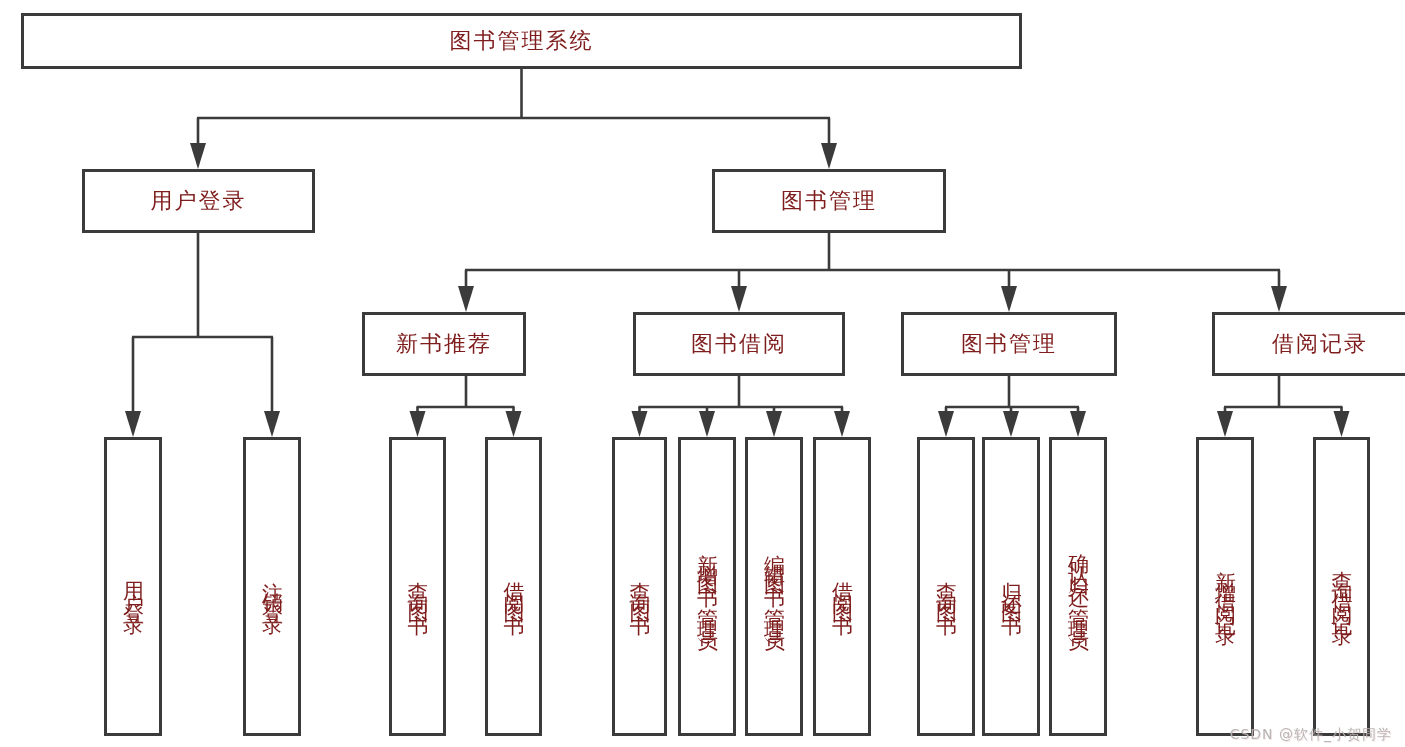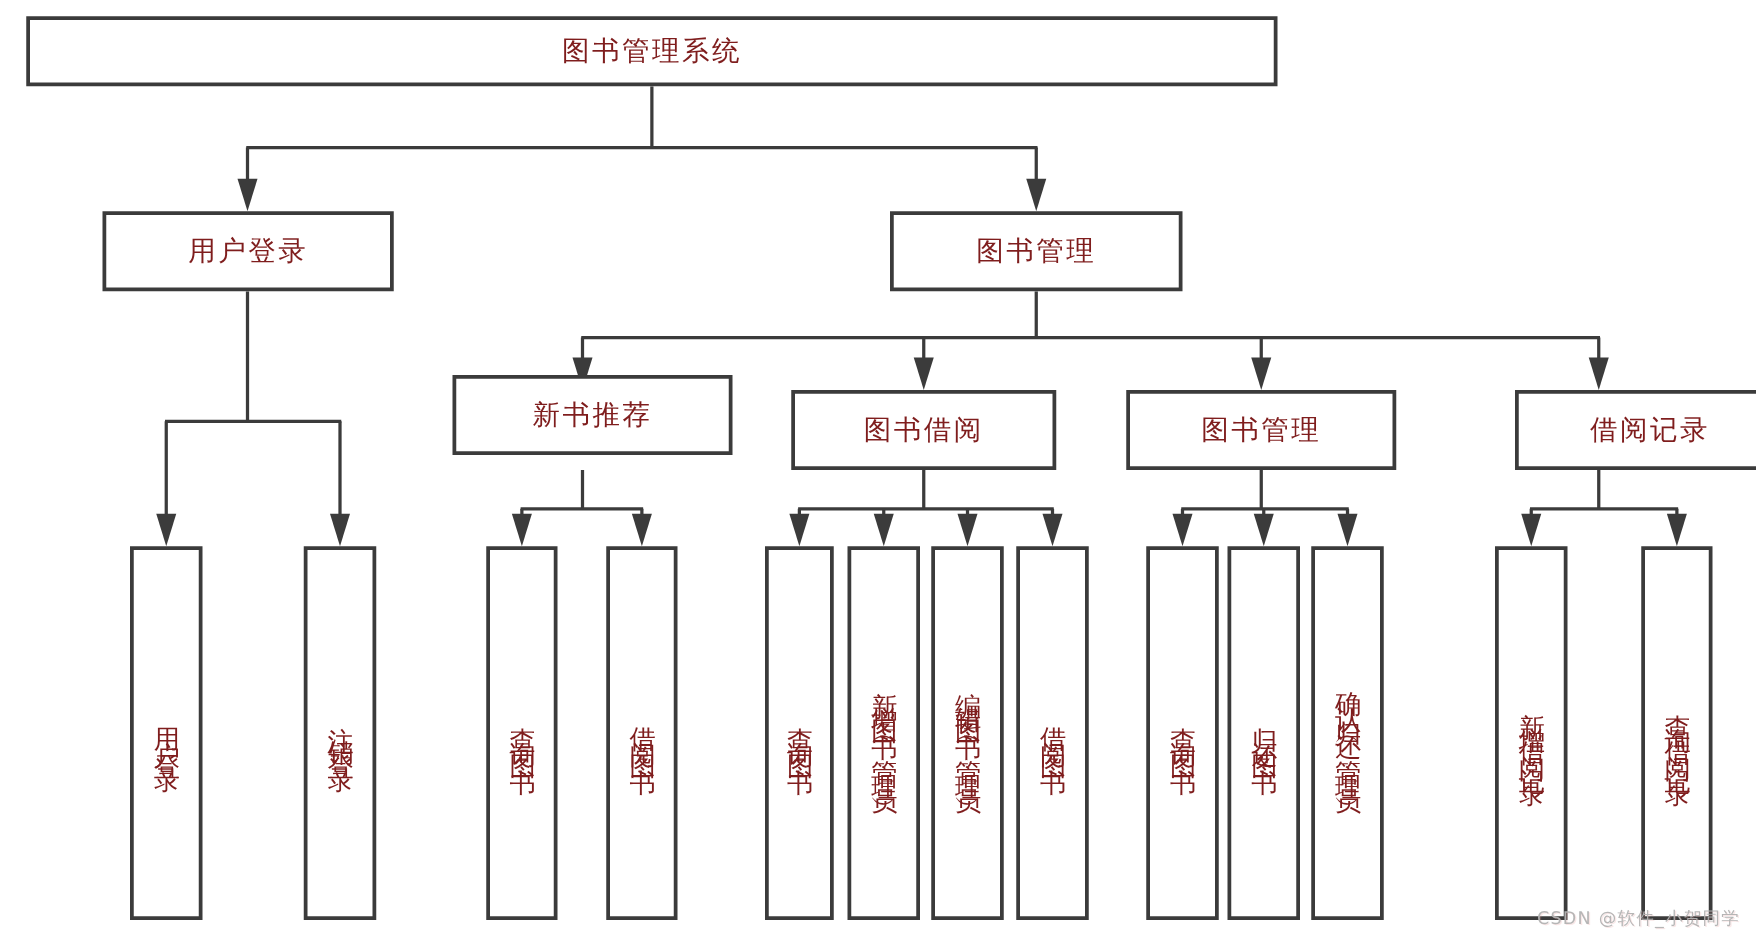--- a/index.html
+++ b/index.html
@@ -113,21 +113,21 @@
       <line x1="1341.5" y1="407" x2="1341.5" y2="413"></line>
       <polygon points="1333.5,411 1349.5,411 1341.5,437"></polygon>
     </g>
   </svg>
 
   <div class="box h-box" style="left:21px;top:13px;width:1001px;height:56px;">图书管理系统</div>
 
   <div class="box h-box" style="left:82px;top:169px;width:233px;height:64px;">用户登录</div>
   <div class="box h-box" style="left:712px;top:169px;width:234px;height:64px;">图书管理</div>
 
-  <div class="box h-box" style="left:362px;top:300px;width:224px;height:64px;">新书推荐</div>
+  <div class="box h-box" style="left:362px;top:312px;width:164px;height:64px;">新书推荐</div>
   <div class="box h-box" style="left:633px;top:312px;width:212px;height:64px;">图书借阅</div>
   <div class="box h-box" style="left:901px;top:312px;width:216px;height:64px;">图书管理</div>
   <div class="box h-box" style="left:1171px;top:312px;width:216px;height:64px;margin-left:41px;">借阅记录</div>
 
   <div class="box v-box" style="left:104px;top:437px;width:58px;height:299px;">用户登录</div>
   <div class="box v-box" style="left:243px;top:437px;width:58px;height:299px;">注销登录</div>
 
   <div class="box v-box" style="left:389px;top:437px;width:57px;height:299px;">查询图书</div>
   <div class="box v-box" style="left:485px;top:437px;width:57px;height:299px;">借阅图书</div>
 

